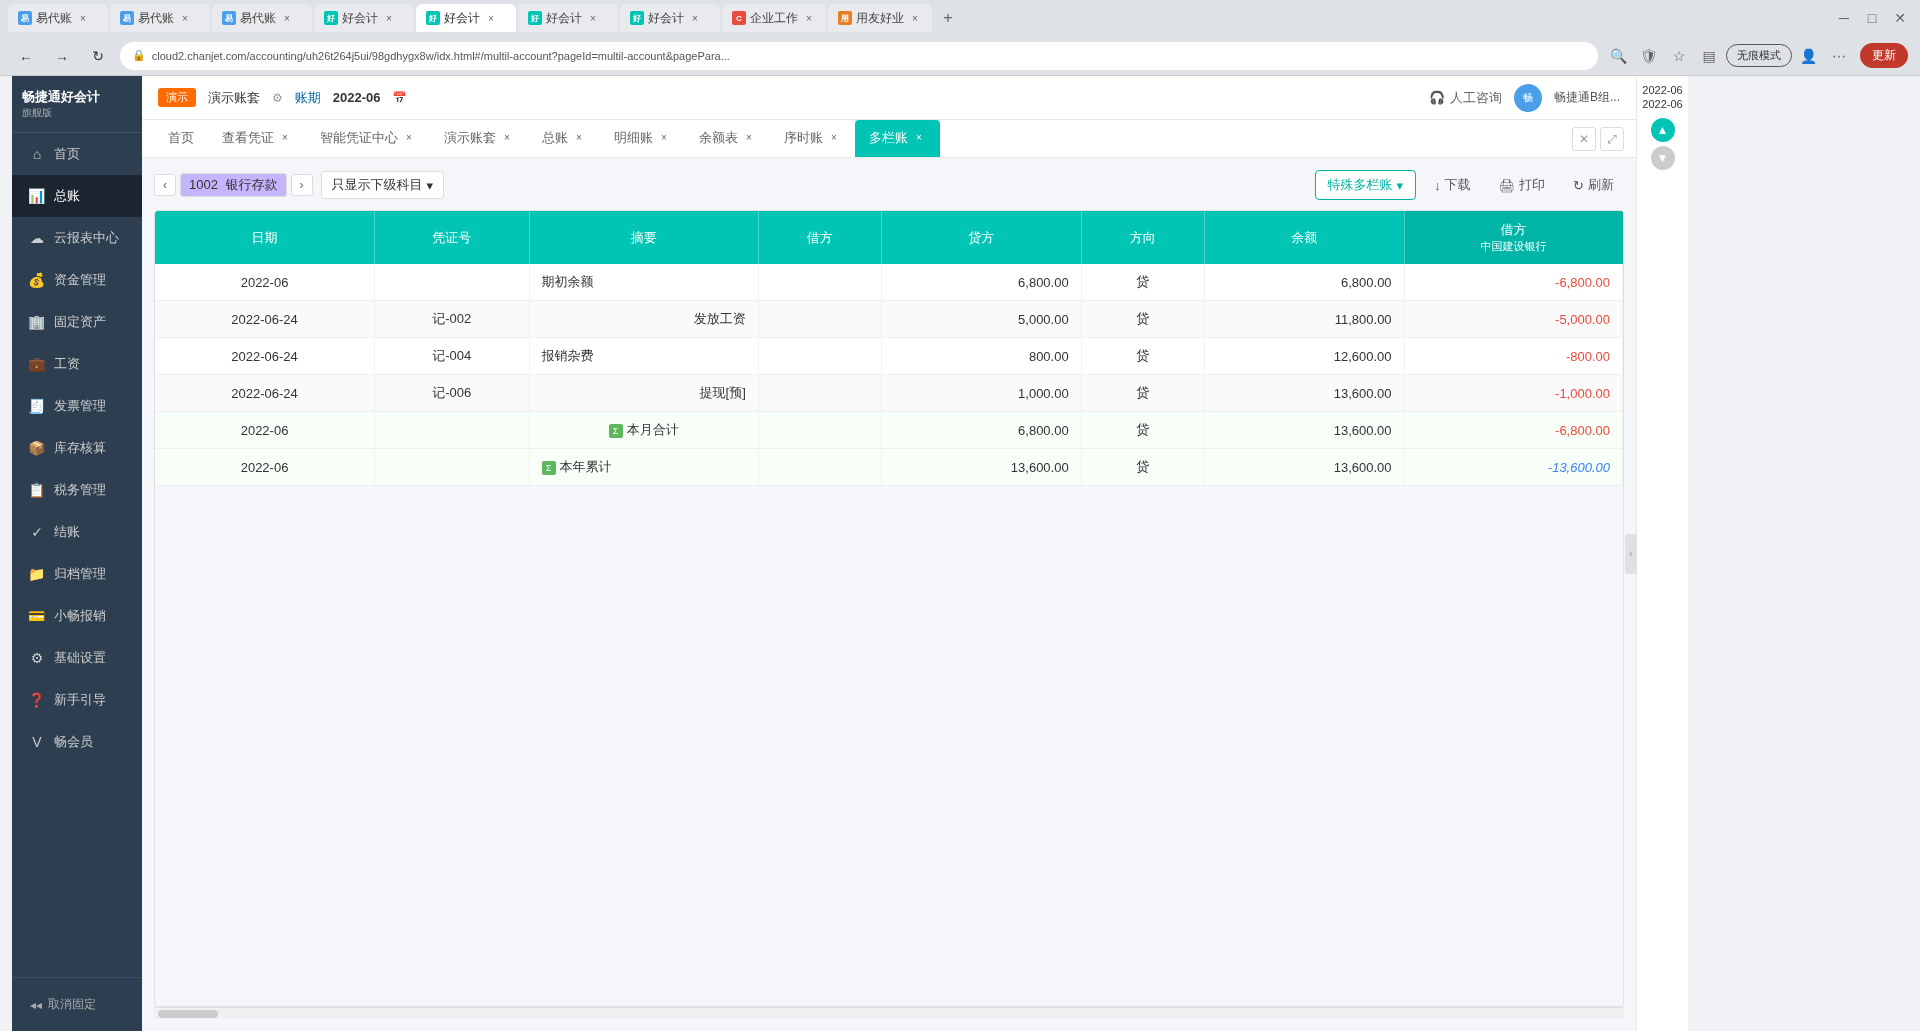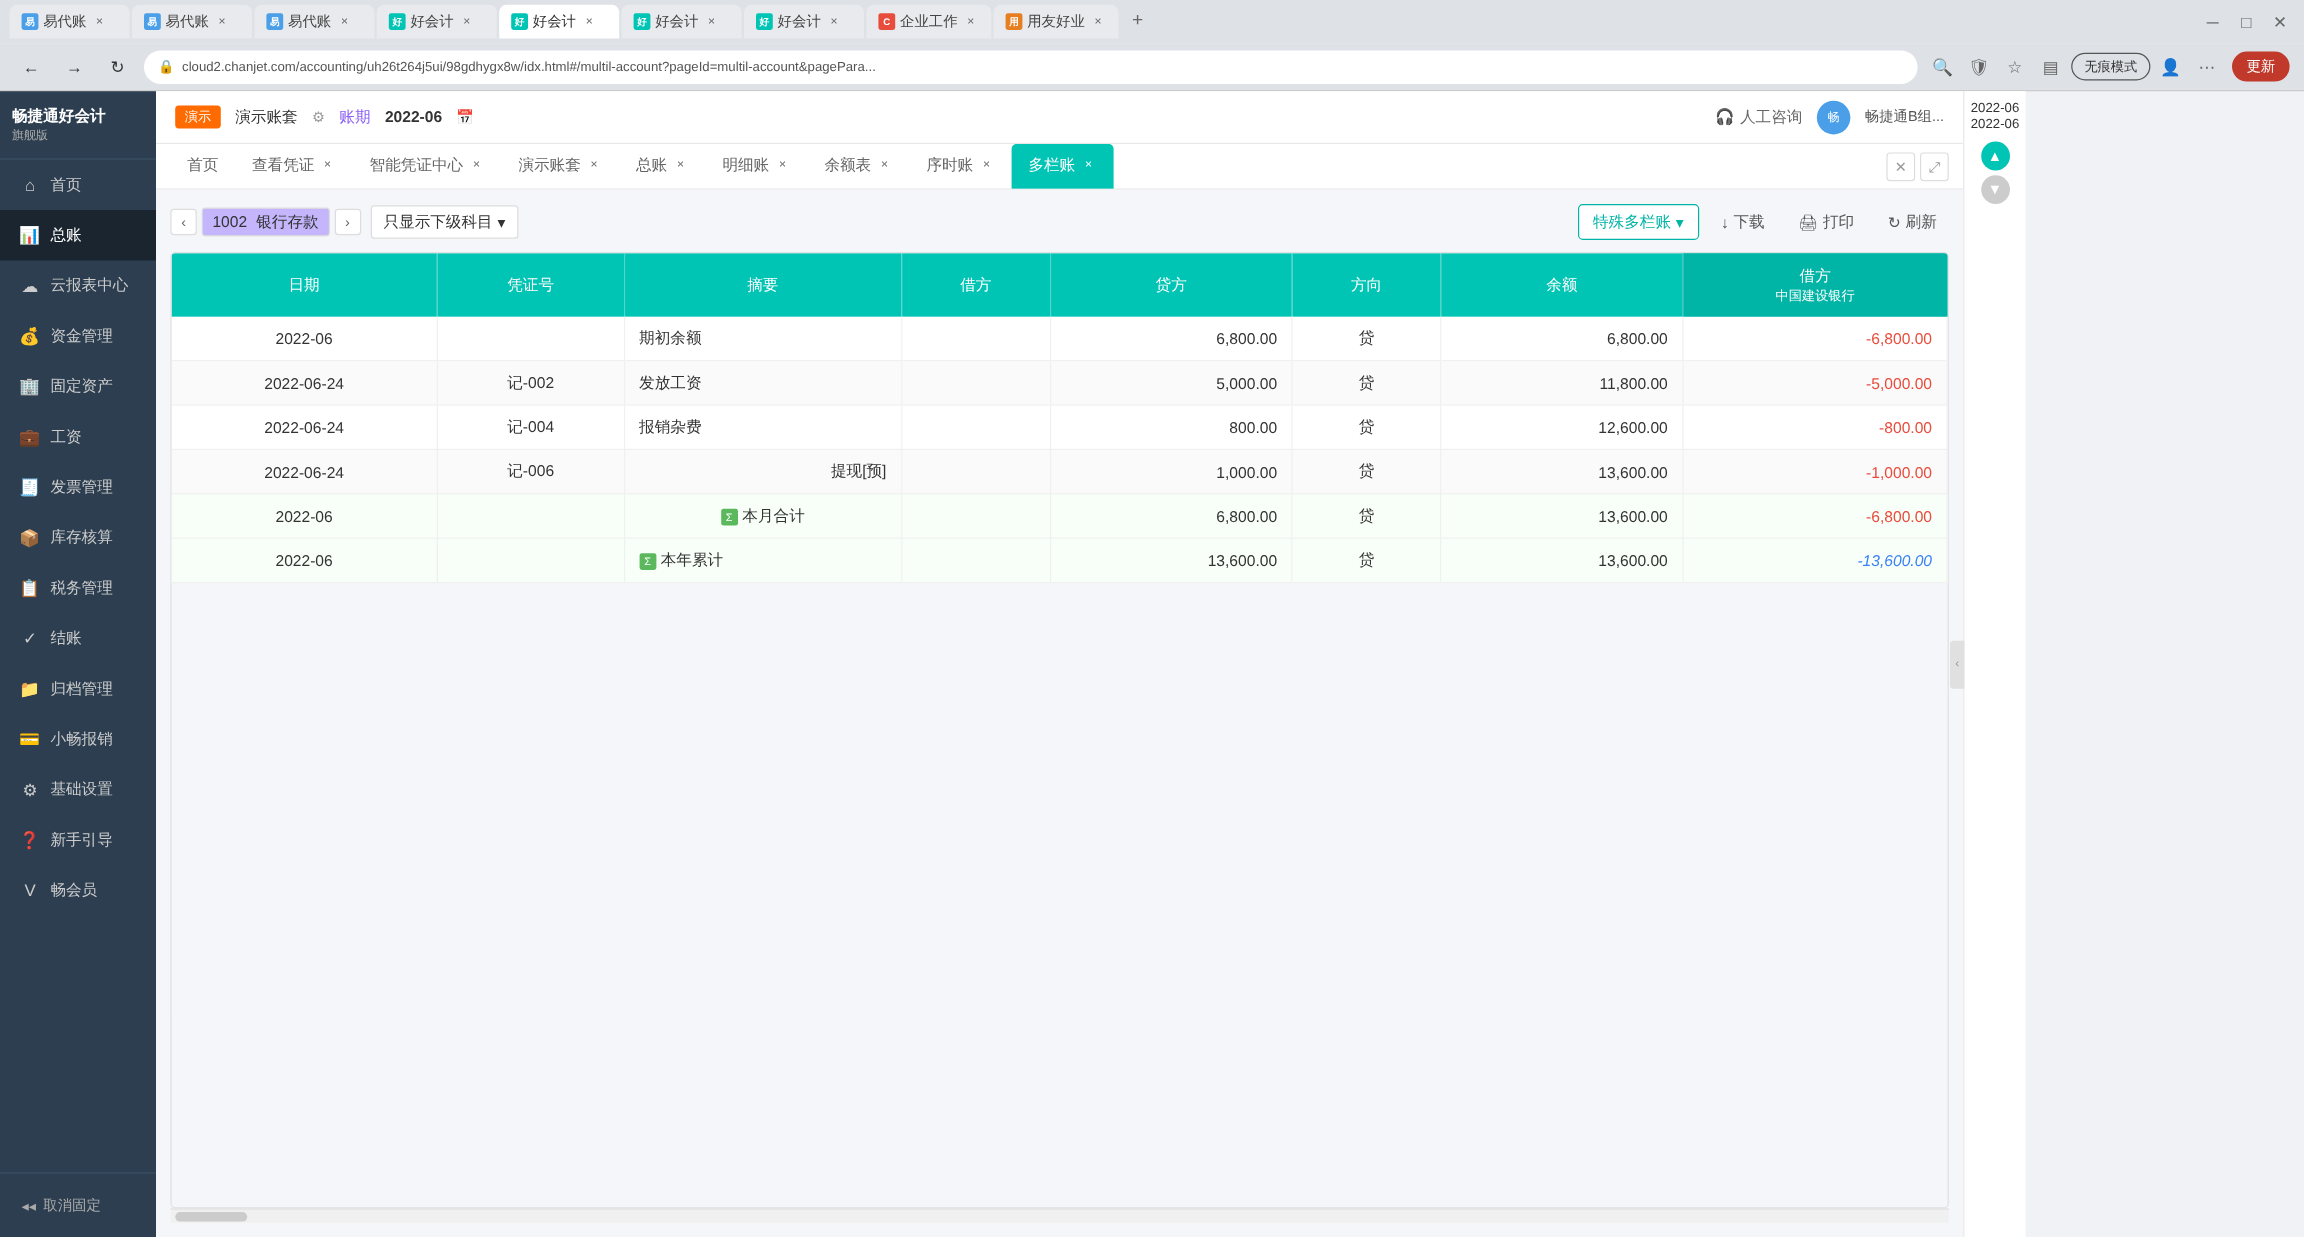--- a/index.html
+++ b/index.html
@@ -18,21 +18,21 @@
     
     .address-row { background: #dee1e6; height: 40px; display: flex; align-items: center; padding: 0 12px; gap: 8px; border-bottom: 1px solid #ccc; }
     .nav-btn { width: 28px; height: 28px; border-radius: 50%; display: flex; align-items: center; justify-content: center; cursor: pointer; color: #333; font-size: 14px; }
     .address-bar { flex: 1; height: 28px; background: #fff; border-radius: 14px; display: flex; align-items: center; padding: 0 12px; font-size: 11px; color: #555; overflow: hidden; white-space: nowrap; text-overflow: ellipsis; }
     .address-icons { display: flex; gap: 4px; align-items: center; }
     .addr-icon { width: 26px; height: 26px; display: flex; align-items: center; justify-content: center; cursor: pointer; color: #666; font-size: 14px; }
     .update-btn { background: #c0392b; color: white; border: none; border-radius: 14px; padding: 4px 12px; font-size: 12px; cursor: pointer; margin-left: 4px; }
     .wuhen-btn { background: transparent; border: 1px solid #555; border-radius: 14px; padding: 3px 10px; font-size: 11px; cursor: pointer; color: #333; }
 
     
-    .app-container { display: flex; width: 1688px; height: calc(1031px - 76px); }
+    .app-container { display: flex; width: 1688px; height: calc(1031px - 76px); padding-left: 12px; }
 
     
     .sidebar { width: 130px; background: #2c3e50; color: white; display: flex; flex-direction: column; flex-shrink: 0; }
     .sidebar-logo { padding: 12px 10px; border-bottom: 1px solid #3d5166; }
     .sidebar-logo-title { font-size: 13px; font-weight: bold; color: #fff; }
     .sidebar-logo-sub { font-size: 10px; color: #aaa; }
     .sidebar-item { display: flex; align-items: center; gap: 8px; padding: 12px 16px; cursor: pointer; color: #ccc; font-size: 13px; }
     .sidebar-item.active { background: #1a252f; color: #fff; }
     .sidebar-item-icon { width: 18px; height: 18px; display: flex; align-items: center; justify-content: center; font-size: 14px; }
     .sidebar-footer { margin-top: auto; padding: 10px; border-top: 1px solid #3d5166; }
@@ -255,21 +255,21 @@
       </div>
     </div>
   </div>
 
   <div class="main-content">
 
     <div class="top-bar">
       <span class="demo-badge">演示</span>
       <span style="font-size:13px;color:#333;">演示账套</span>
       <span style="color:#999;cursor:pointer;">⚙</span>
-      <span style="font-size:13px;color:#8b5cf6;">账期</span>
+      <span style="font-size:13px;color:#0369a1;">账期</span>
       <span style="font-size:13px;color:#333;font-weight:bold;">2022-06</span>
       <span style="color:#999;cursor:pointer;">📅</span>
       <div class="top-bar-right">
         <div class="ai-consult">
           <span>🎧</span>
           <span>人工咨询</span>
         </div>
         <div class="user-avatar">畅</div>
         <span style="font-size:12px;color:#555;">畅捷通B组...</span>
       </div>
@@ -376,21 +376,21 @@
     <td style="text-align:left;">期初余额</td>
     <td class="text-right"></td>
     <td class="text-right">6,800.00</td>
     <td>贷</td>
     <td class="text-right">6,800.00</td>
     <td class="text-right" style="color:#e74c3c;">-6,800.00</td>
   </tr>
               <tr>
     <td>2022-06-24</td>
     <td><span class="voucher-link">记-002</span></td>
-    <td style="text-align:left;">发放工资</td>
+    <td style="text-align:right;">发放工资</td>
     <td class="text-right"></td>
     <td class="text-right">5,000.00</td>
     <td>贷</td>
     <td class="text-right">11,800.00</td>
     <td class="text-right" style="color:#e74c3c;">-5,000.00</td>
   </tr>
               <tr>
     <td>2022-06-24</td>
     <td><span class="voucher-link">记-004</span></td>
     <td style="text-align:left;">报销杂费</td>

